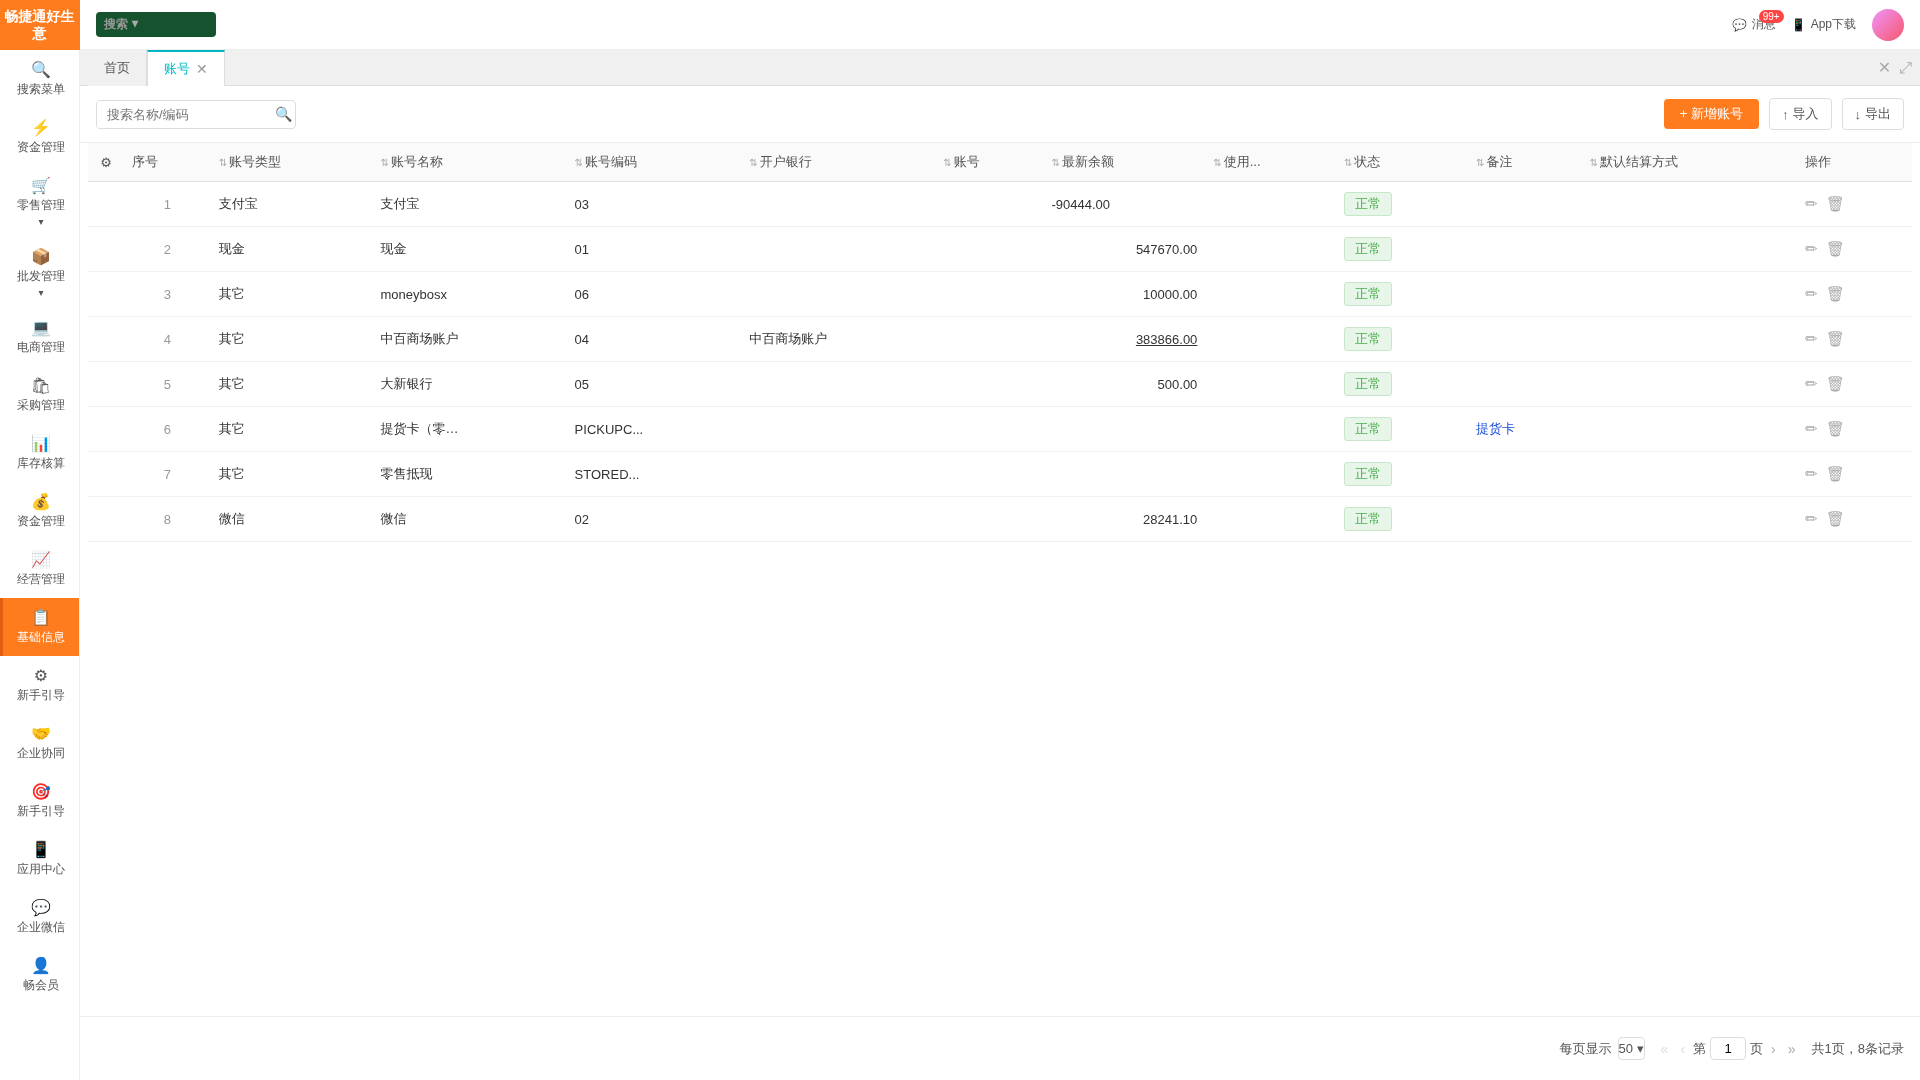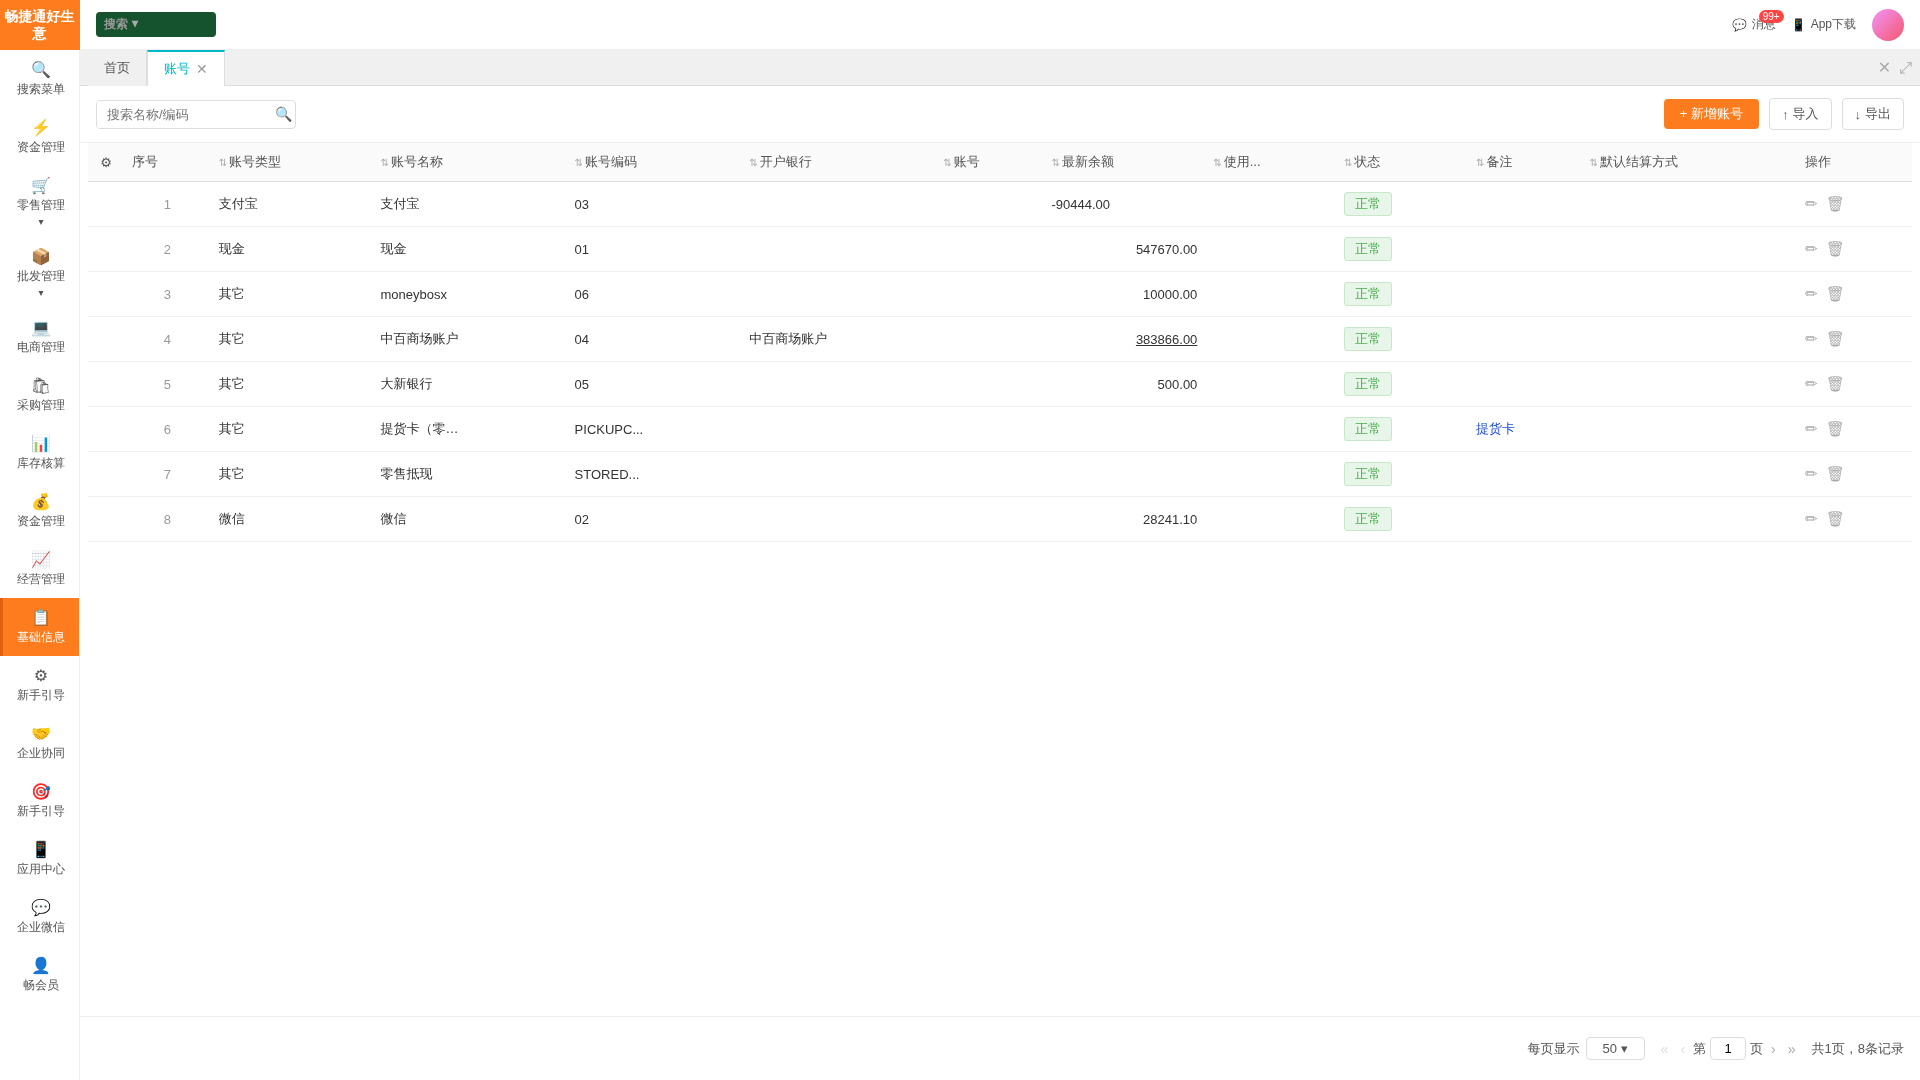--- a/index.html
+++ b/index.html
@@ -310,21 +310,21 @@
       color: #555;
     }
     .page-size-select {
       display: flex;
       align-items: center;
       gap: 6px;
     }
     .select-box {
       border: 1px solid #ddd;
       border-radius: 4px;
-      padding: 3px 16px;
+      padding: 3px 0;
       font-size: 13px;
       cursor: pointer;
       background: white;
       display: flex;
       align-items: center;
       gap: 4px;
     }
     .page-nav {
       display: flex;
       align-items: center;

